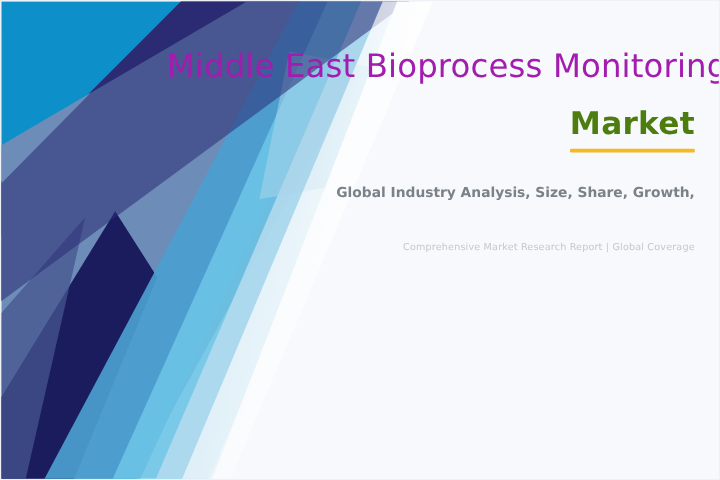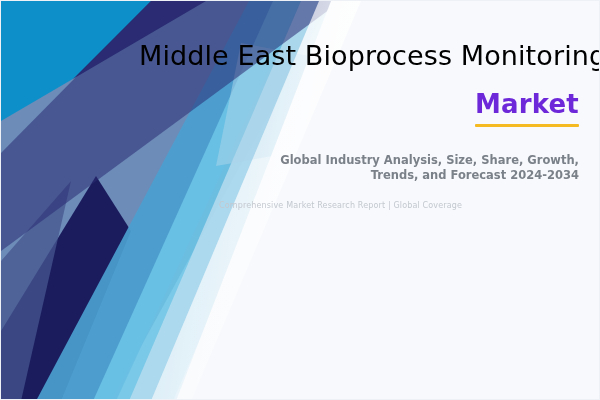--- a/index.html
+++ b/index.html
@@ -37,34 +37,34 @@
     position: absolute;
     right: 22px;
     top: 38px;
     width: 440px;
     text-align: right;
   }
   #main-title {
     font-size: 27px;
     line-height: 34px;
     font-weight: 400;
-    color: #000000;
+    color: #a21caf;
     letter-spacing: 0.1px;
     white-space: nowrap;
   }
   .market-wrap {
     display: inline-block;
     margin-top: 16px;
     text-align: right;
   }
   #market-word {
     font-size: 26px;
     line-height: 30px;
     font-weight: 700;
-    color: #6d28d9;
+    color: #4d7c0f;
     letter-spacing: 0.2px;
   }
   #market-underline {
     height: 3px;
     background: #f5b921;
     margin-top: 5px;
     width: 100%;
     border-radius: 1px;
   }
   .subtitle-block {
@@ -78,20 +78,21 @@
     font-size: 11.5px;
     line-height: 15px;
     color: #7b8189;
     font-weight: 700;
   }
   #caption {
     position: absolute;
     right: 22px;
     top: 199px;
     width: 360px;
+    text-align: right;
     font-size: 8px;
     line-height: 12px;
     color: #c3c8cf;
     letter-spacing: 0.15px;
   }
 </style>
 </head>
 <body>
 
 <div id="cover">
@@ -138,19 +139,18 @@
     <div class="title-block">
       <div id="main-title">Middle East Bioprocess Monitoring</div>
       <div class="market-wrap">
         <div id="market-word">Market</div>
         <div id="market-underline"></div>
       </div>
     </div>
 
     <div class="subtitle-block">
       <div class="subtitle-line">Global Industry Analysis, Size, Share, Growth,</div>
-      <div class="subtitle-line">Trends, and Forecast 2024-2034</div>
     </div>
 
     <div id="caption">Comprehensive Market Research Report | Global Coverage</div>
 
   </div>
 </div>
 
 </body></html>

